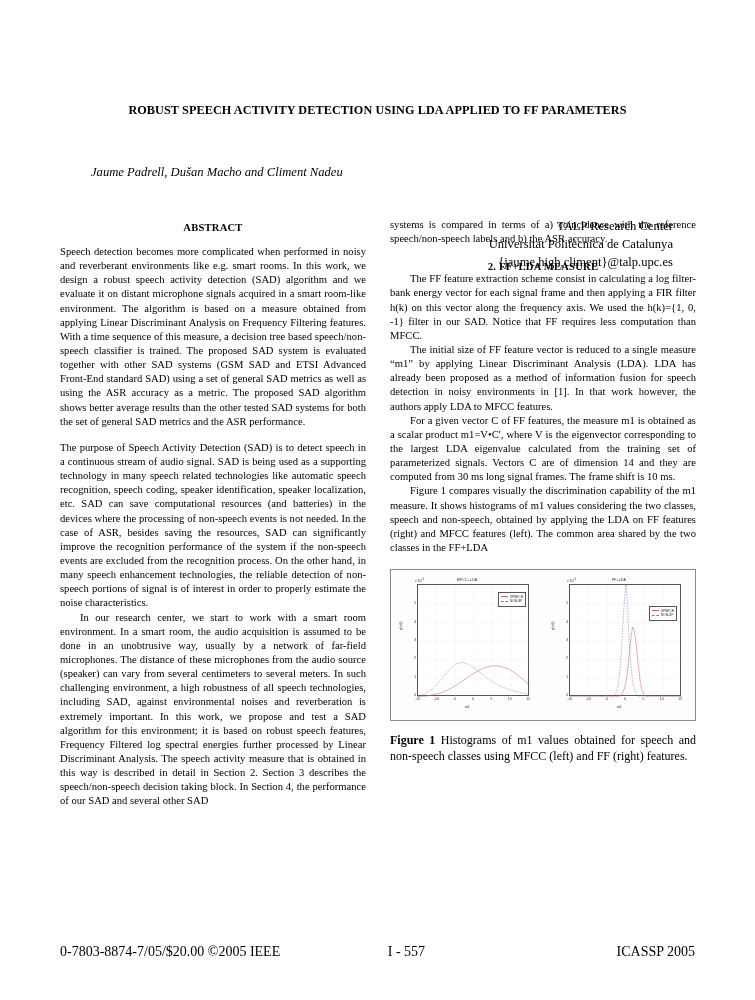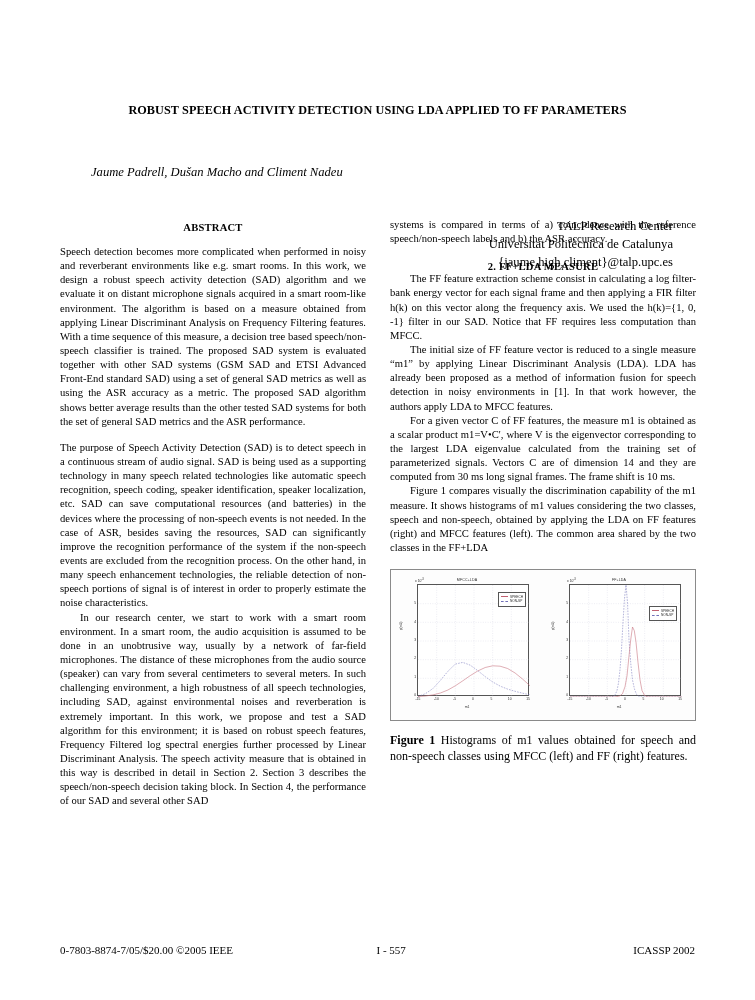--- a/index.html
+++ b/index.html
@@ -194,21 +194,21 @@
   .figure-caption b { font-weight: bold; }
 
   
   .footer {
     position: absolute;
     left: 60px;
     top: 944px;
     width: 635px;
     display: flex;
     align-items: flex-start;
-    font-size: 11px;
+    font-size: 14px;
   }
   .footer .left { flex: 0 0 auto; }
   .footer .center { flex: 1 1 auto; text-align: center; padding-right: 84px; }
   .footer .right { flex: 0 0 auto; }
 </style>
 </head>
 <body>
 
 <div class="page">
 
@@ -364,16 +364,16 @@
           <span>Histograms of m1 values obtained for speech and non-speech classes using MFCC (left) and FF (right) features.</span>
         </div>
       </div>
 
     </div>
   </div>
 
   <div class="footer">
     <div class="left">0-7803-8874-7/05/$20.00 ©2005 IEEE</div>
     <div class="center">I - 557</div>
-    <div class="right">ICASSP 2002</div>
+    <div class="right">ICASSP 2005</div>
   </div>
 
 </div>
 
 </body></html>

